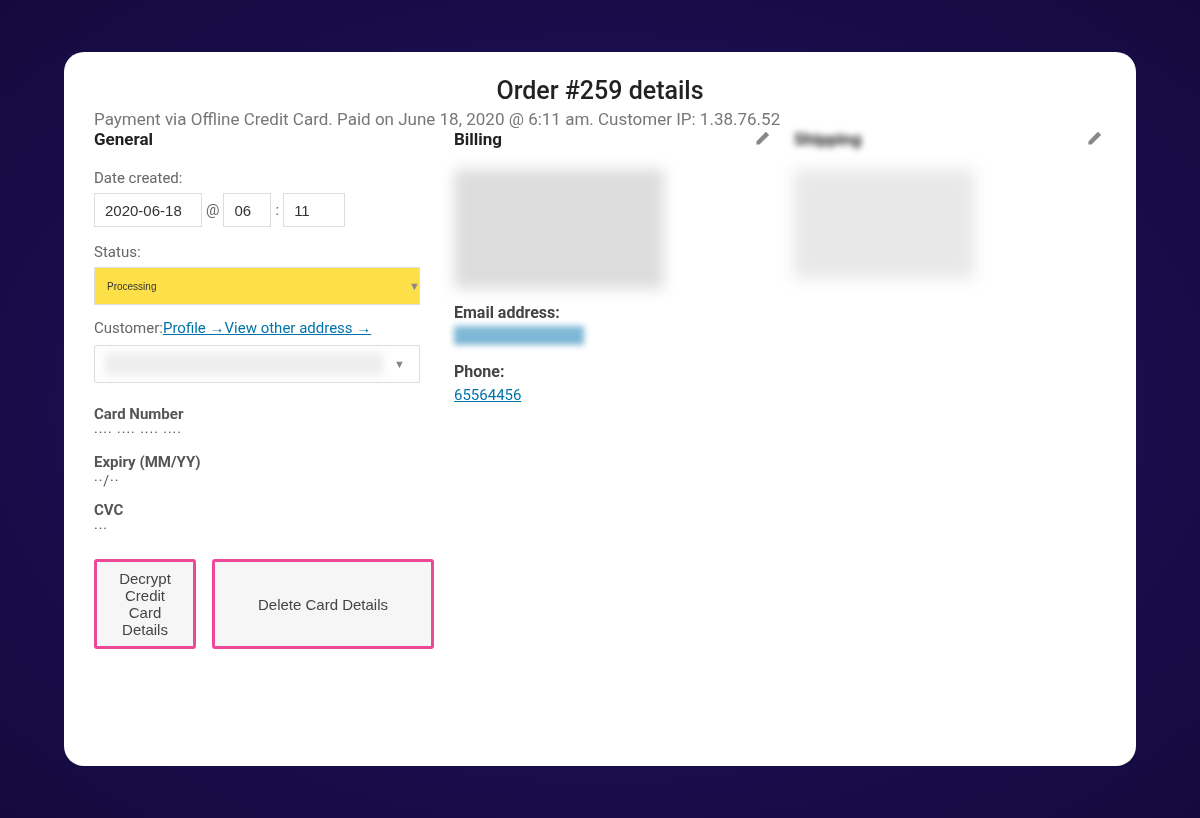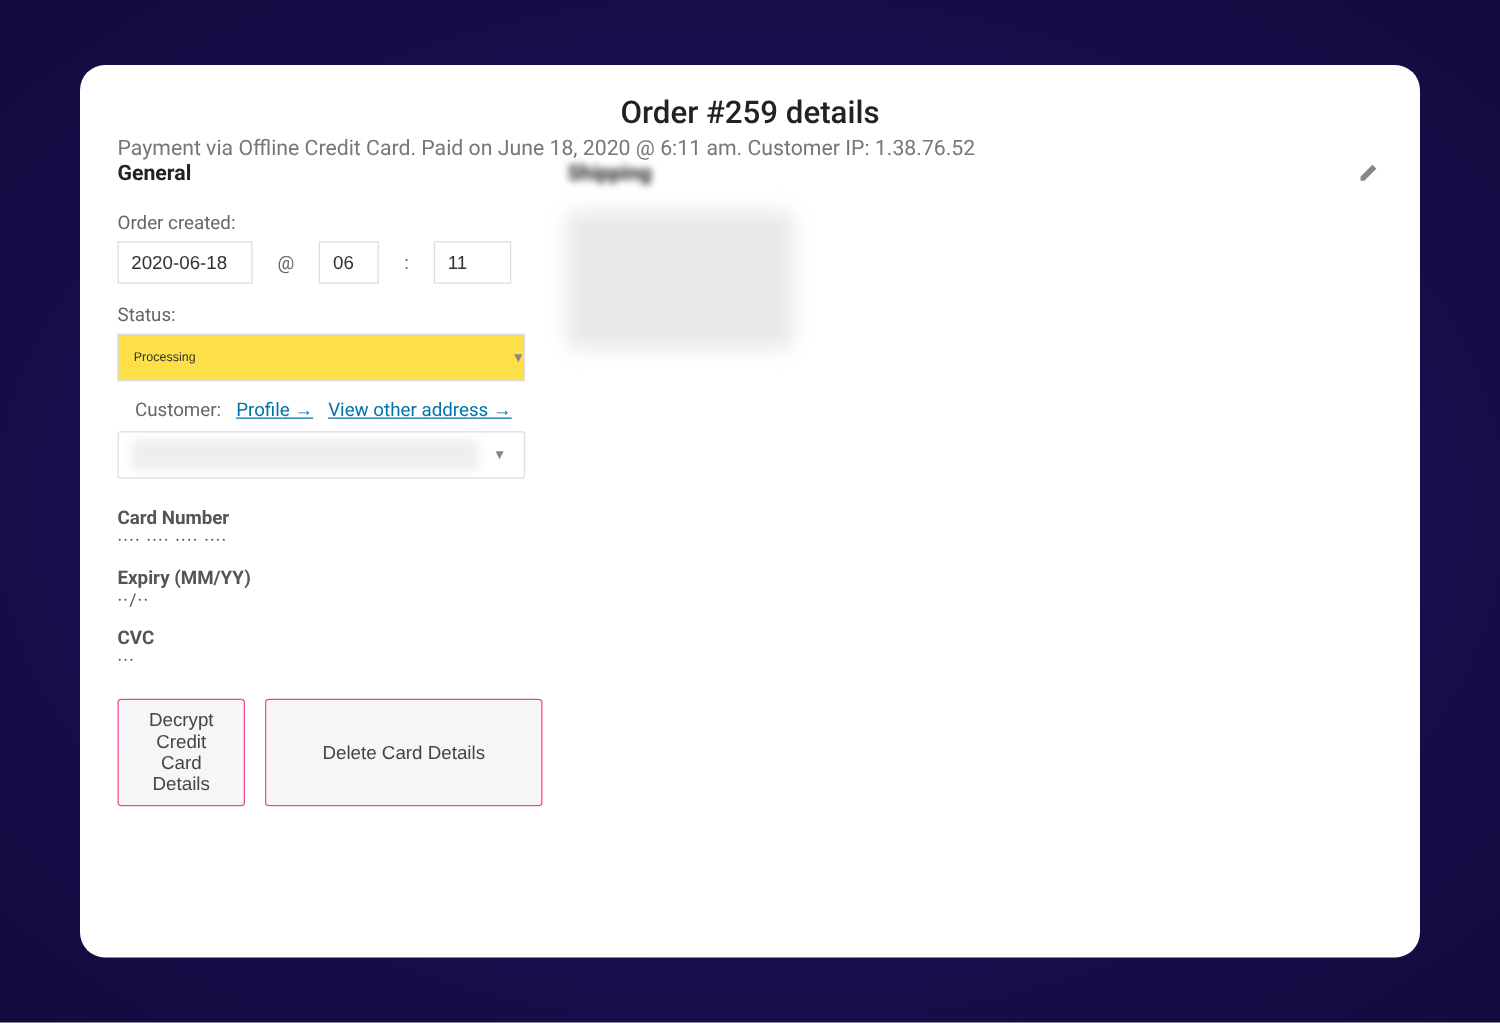--- a/index.html
+++ b/index.html
@@ -44,21 +44,21 @@
   }
   .label {
     font-size: 15px;
     color: #666;
     margin-bottom: 6px;
     display:block;
   }
   .date-row {
     display: flex;
     align-items: center;
-    gap: 20px;
+    gap: 4px;
     flex-wrap: wrap;
     margin-bottom: 16px;
   }
   .input {
     border: 1px solid #ddd;
     padding: 6px 10px;
     font-size: 15px;
     color: #333;
     height: 34px;
   }
@@ -85,24 +85,22 @@
     right: 14px;
     top: 50%;
     transform: translateY(-50%);
     pointer-events: none;
     color:#888;
     font-size:11px;
   }
   .customer-row {
     display:flex;
     align-items:center;
-    gap:12px;
     margin-bottom:8px;
     font-size:15px;
-    margin-left:14px;
   }
   .customer-row .label { margin-bottom:0; }
   a.link {
     color: #0073aa;
     font-size: 15px;
   }
   .customer-select-wrap { position:relative; width:326px; }
   .customer-select {
     width:100%;
     border:1px solid #ddd;
@@ -158,21 +156,21 @@
   .shipping-blur { width: 180px; height: 110px; filter:blur(8px); background:#e8e8e8; border-radius:4px; margin-top:6px;}
 
   .cc-section { margin-top: 22px; }
   .cc-header { font-size:18px; font-weight:700; color:#222; margin-bottom:14px; }
   .cc-label { font-size:15px; font-weight:700; color:#555; margin-top:12px; }
   .cc-value { font-size:14px; color:#555; margin-top:2px; letter-spacing:1px;}
 
   .button-row { display:flex; gap:16px; margin-top:22px; }
   .btn {
     background:#f6f6f6;
-    border:1px solid #ec4899;
+    border:3px solid #ec4899;
     border-radius:3px;
     padding: 8px 18px;
     font-size:15px;
     color:#444;
     cursor:pointer;
   }
   .btn-wide { min-width:222px; text-align:center; }
 </style>
 </head>
 <body>
@@ -180,21 +178,21 @@
 <div class="card">
 
   <h1 class="title">Order #259 details</h1>
   <p class="subtitle">Payment via Offline Credit Card. Paid on June 18, 2020 @ 6:11 am. Customer IP: 1.38.76.52</p>
 
   <div class="columns">
 
     <div class="col-general">
       <div class="section-title">General</div>
 
-      <span class="label">Order created:</span>
+      <span class="label">Date created:</span>
       <div class="date-row">
         <input class="input input-date" value="2020-06-18" style="">
         <span class="at-symbol">@</span>
         <input class="input input-hh" value="06" style="">
         <span class="colon">:</span>
         <input class="input input-mm" value="11" style="">
       </div>
 
       <span class="label">Status:</span>
       <div class="select-wrap">
@@ -227,20 +225,34 @@
         <div class="cc-label">CVC</div>
         <div class="cc-value">···</div>
 
         <div class="button-row">
           <button class="btn">Decrypt Credit Card Details</button>
           <button class="btn btn-wide">Delete Card Details</button>
         </div>
       </div>
     </div>
 
+    <div class="col-billing">
+      <div class="section-title">Billing</div>
+      <svg class="pencil-icon" viewBox="0 0 20 20">
+          <path fill="currentColor" d="M13.6 2.3l4 4L6.9 17H3v-3.9L13.6 2.3zM15 0.9l-1.4 1.4 4 4L19 4.9 15 0.9z"></path>
+        </svg>
+
+      <div class="blur-block billing-blur1"></div>
+
+      <div class="field-label-bold">Email address:</div>
+      <a href="#"><span class="email-blur"></span></a>
+
+      <div class="field-label-bold">Phone:</div>
+      <a href="#" class="phone-link">65564456</a>
+    </div>
 
     <div class="col-shipping">
       <div class="section-title">
         <span class="shipping-title-blur">Shipping</span>
       </div>
       <svg class="pencil-icon" viewBox="0 0 20 20">
           <path fill="currentColor" d="M13.6 2.3l4 4L6.9 17H3v-3.9L13.6 2.3zM15 0.9l-1.4 1.4 4 4L19 4.9 15 0.9z"></path>
         </svg>
       <div class="shipping-blur"></div>
     </div>

